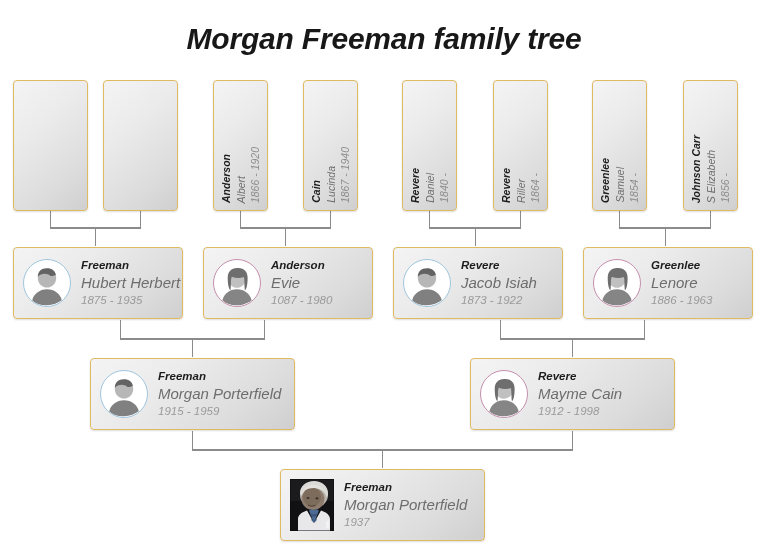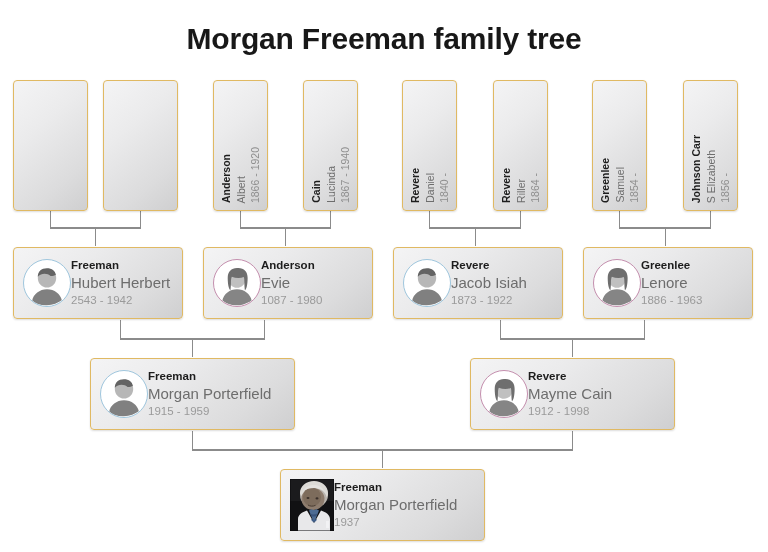--- a/index.html
+++ b/index.html
@@ -15,20 +15,21 @@
     overflow: hidden;
     font-family: "Liberation Sans", sans-serif;
     -webkit-font-smoothing: antialiased;
   }
 
   #tree-canvas {
     position: absolute;
     left: 0; top: 0;
     width: 707px;
     height: 552px;
+    font-style: italic;
   }
 
   
   .page-title {
     position: absolute;
     left: 0;
     top: 22px;
     width: 768px;
     text-align: center;
     font-size: 30px;
@@ -106,20 +107,21 @@
   .card-person {
     display: flex;
     flex-direction: row;
     align-items: center;
     padding: 0 8px 0 9px;
   }
   .card-person .text-col {
     display: flex;
     flex-direction: column;
     justify-content: center;
+    margin-left: 10px;
     line-height: 1.32;
   }
   .p-surname {
     font-size: 11.5px;
     font-weight: bold;
     color: #1d1d1d;
     white-space: nowrap;
   }
   .p-given {
     font-size: 15px;
@@ -300,21 +302,21 @@
 
   <div class="card card-person" style="left:13px; top:247px; width:170px; height:72px;">
     <div class="avatar male">
       <svg viewBox="0 0 48 48">
           <use href="#icon-male"></use>
         </svg>
     </div>
     <div class="text-col">
       <div class="p-surname">Freeman</div>
       <div class="p-given">Hubert Herbert</div>
-      <div class="p-dates">2543 - 1942</div>
+      <div class="p-dates">1875 - 1935</div>
     </div>
   </div>
 
   <div class="card card-person" style="left:203px; top:247px; width:170px; height:72px;">
     <div class="avatar female">
       <svg viewBox="0 0 48 48">
           <use href="#icon-female"></use>
         </svg>
     </div>
     <div class="text-col">

